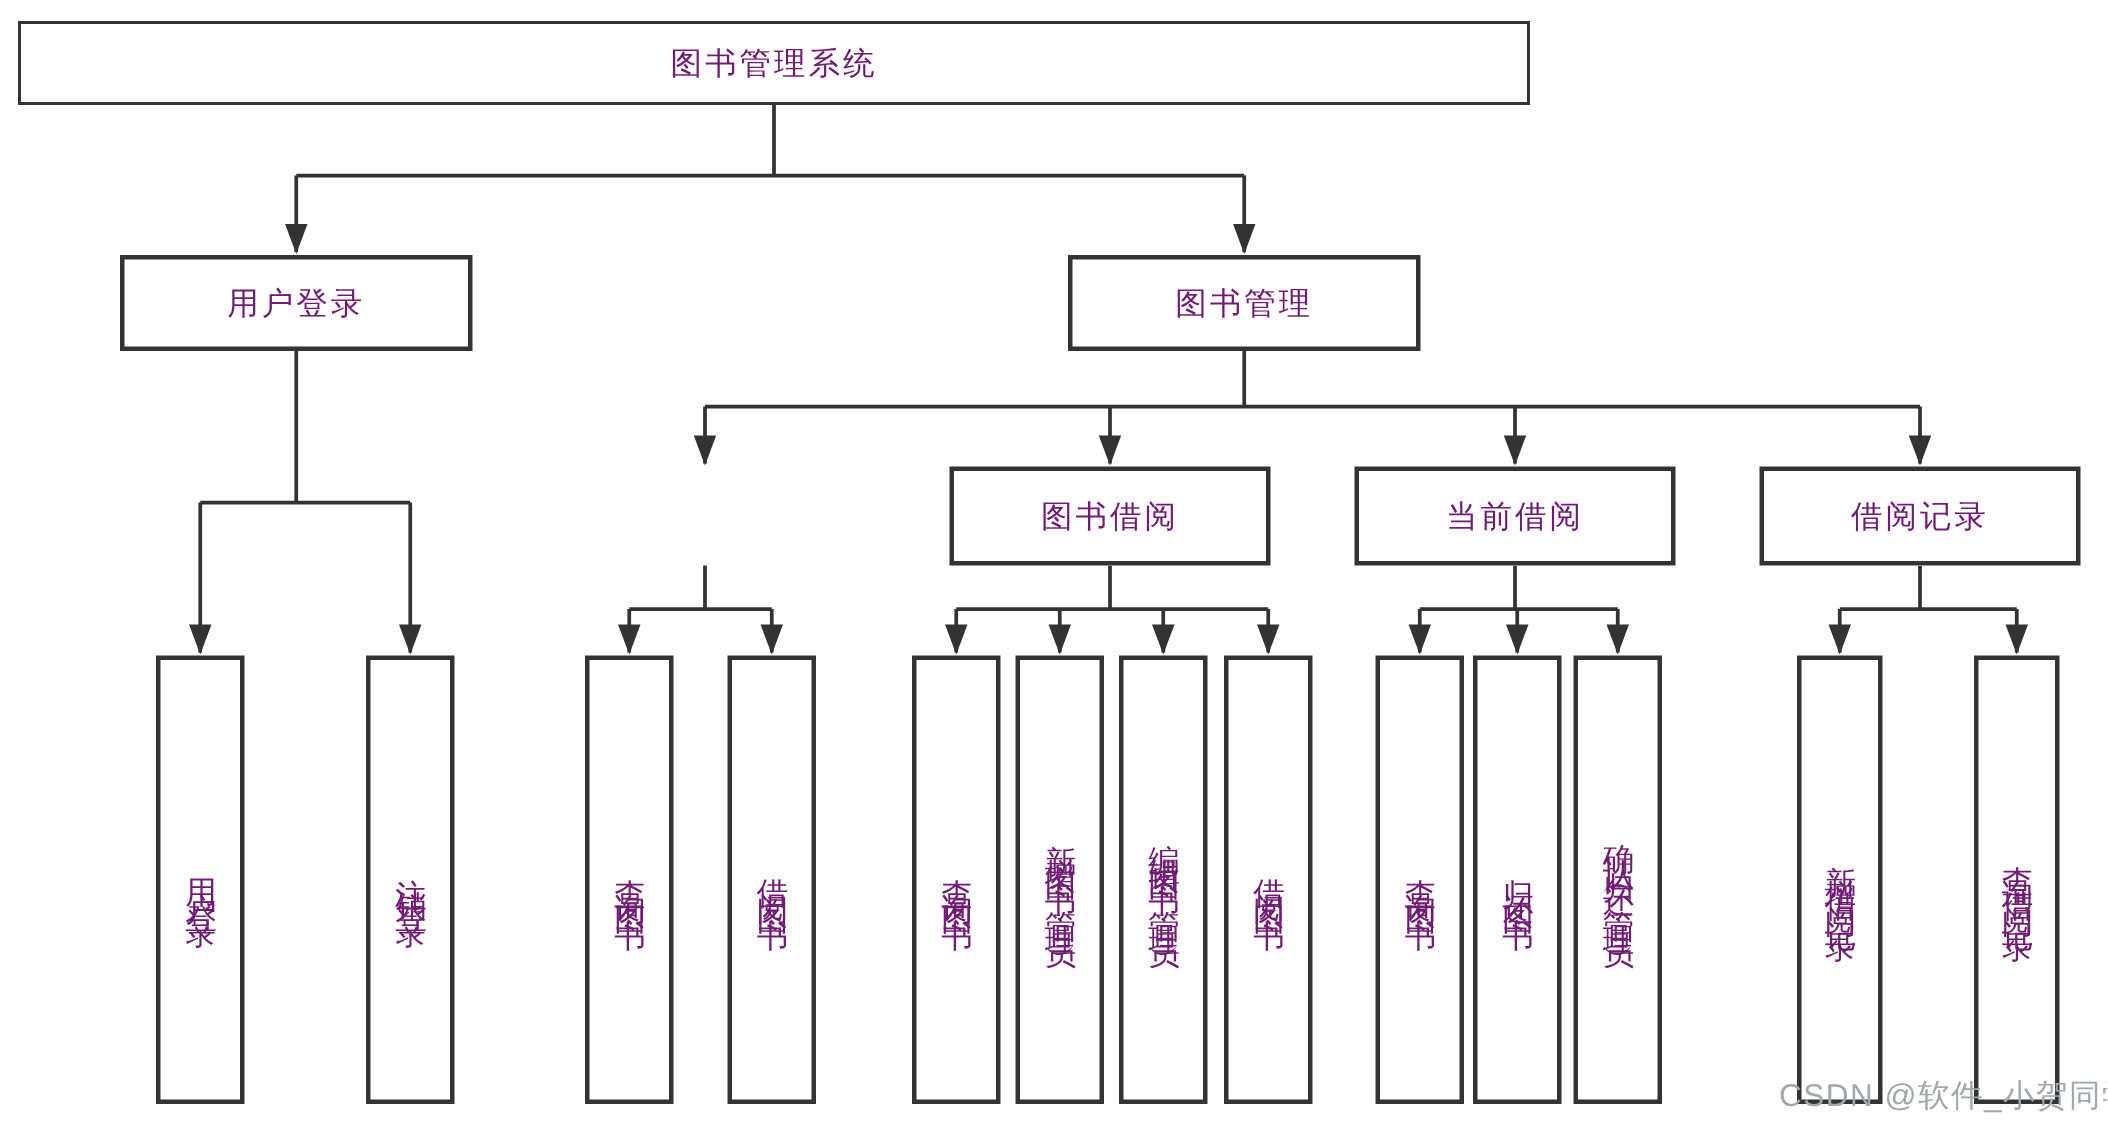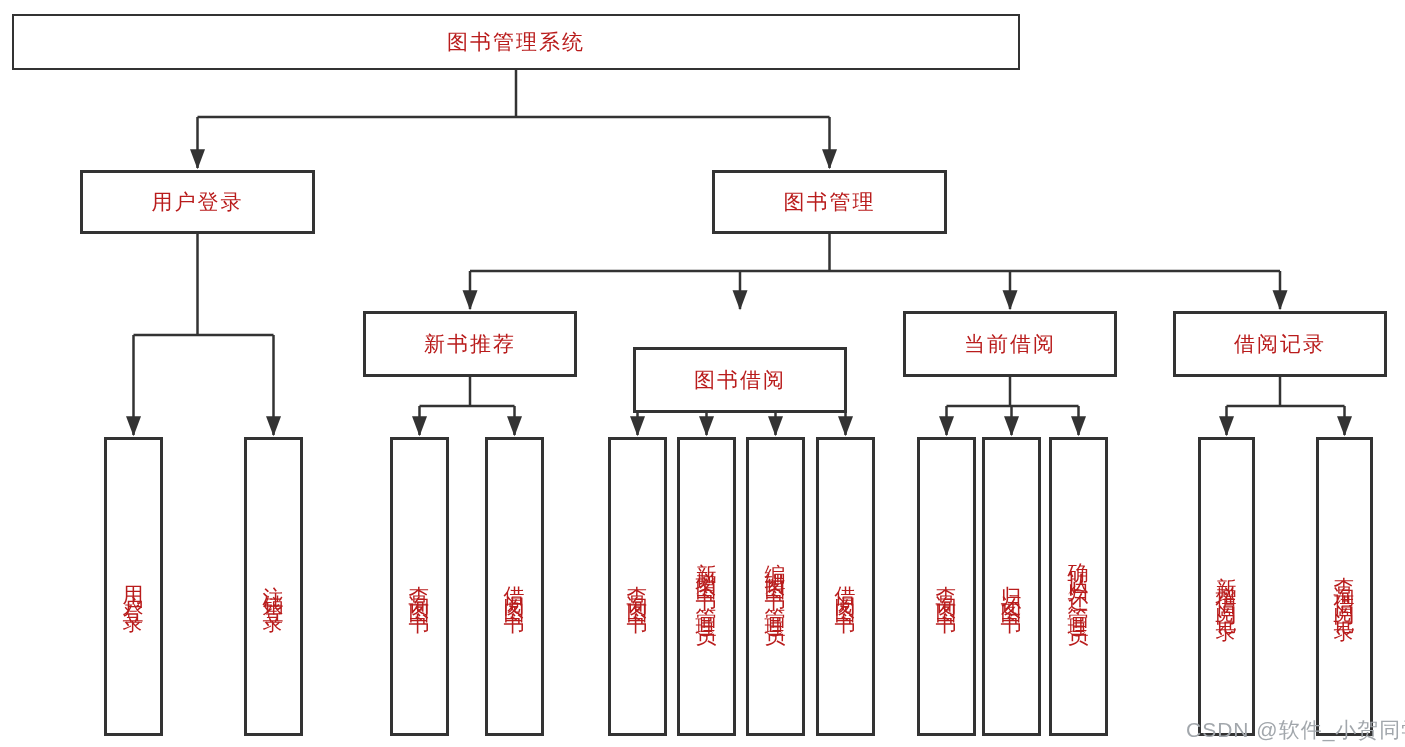--- a/index.html
+++ b/index.html
@@ -28,21 +28,21 @@
     fill: none;
   }
   .node {
     position: absolute;
     box-sizing: border-box;
     background: #ffffff;
     border: 3px solid #333333;
     display: flex;
     align-items: center;
     justify-content: center;
-    color: #b91c1c;
+    color: #701a75;
   }
   .root {
     left: 12px;
     top: 14px;
     width: 1008px;
     height: 56px;
     border-width: 2px;
   }
   .lvl2 {
     top: 170px;
@@ -154,24 +154,21 @@
     <span class="h-label">图书管理系统</span>
   </div>
 
   <div class="node lvl2" style="left:80px;">
     <span class="h-label">用户登录</span>
   </div>
   <div class="node lvl2" style="left:712px;text-align:right;">
     <span class="h-label">图书管理</span>
   </div>
 
-  <div class="node lvl3" style="left:363px;">
-    <span class="h-label">新书推荐</span>
-  </div>
-  <div class="node lvl3" style="left:633px;margin-top:36px;">
+  <div class="node lvl3" style="left:633px;">
     <span class="h-label">图书借阅</span>
   </div>
   <div class="node lvl3" style="left:903px;">
     <span class="h-label">当前借阅</span>
   </div>
   <div class="node lvl3" style="left:1173px;">
     <span class="h-label">借阅记录</span>
   </div>
 
   <div class="node leaf" style="left:104px;">

